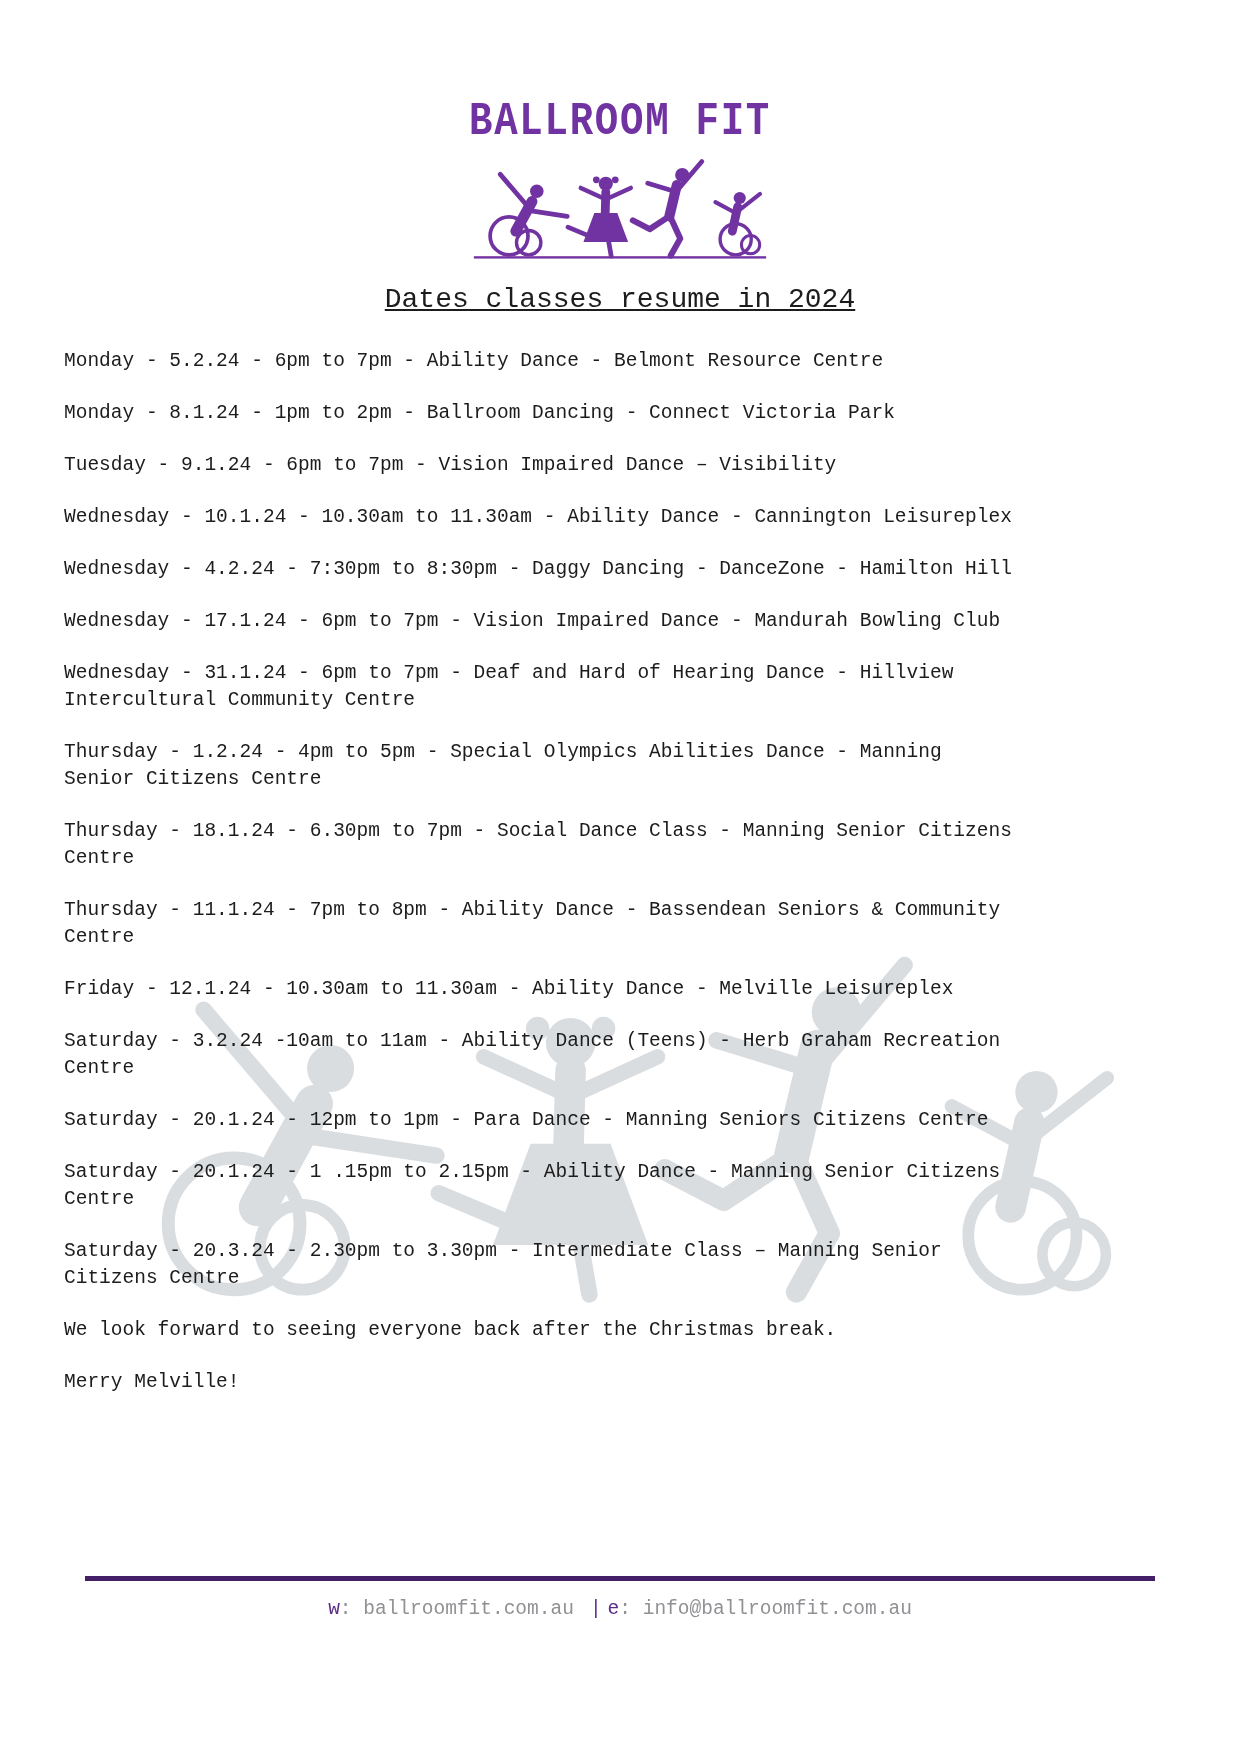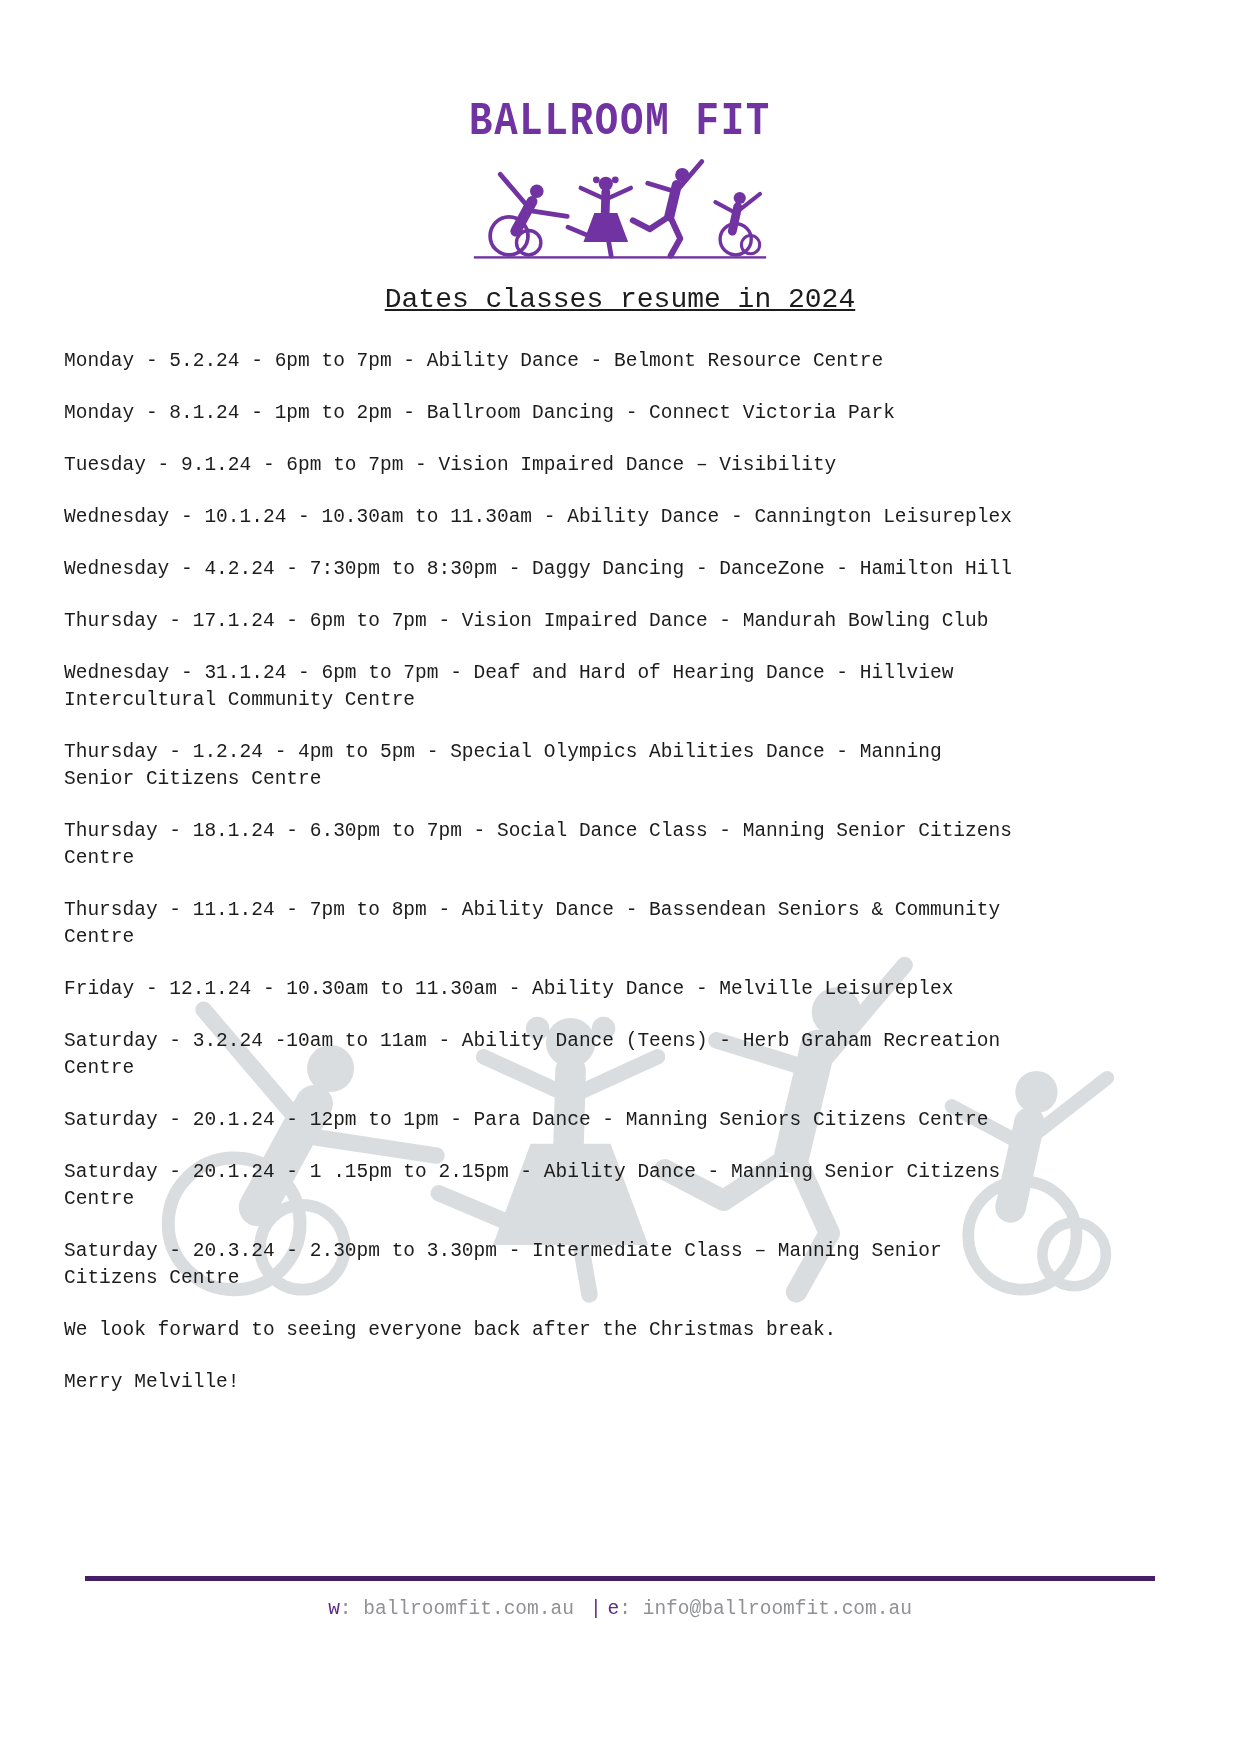--- a/index.html
+++ b/index.html
@@ -122,21 +122,21 @@
 
   <h1 class="doc-title">Dates classes resume in 2024</h1>
 
   <div class="body-text">
     <div class="schedule">
         <p class="entry">Monday - 5.2.24 - 6pm to 7pm - Ability Dance - Belmont Resource Centre</p>
         <p class="entry">Monday - 8.1.24 - 1pm to 2pm - Ballroom Dancing - Connect Victoria Park</p>
         <p class="entry">Tuesday - 9.1.24 - 6pm to 7pm - Vision Impaired Dance – Visibility</p>
         <p class="entry">Wednesday - 10.1.24 - 10.30am to 11.30am - Ability Dance - Cannington Leisureplex</p>
         <p class="entry">Wednesday - 4.2.24 - 7:30pm to 8:30pm - Daggy Dancing - DanceZone - Hamilton Hill</p>
-        <p class="entry">Thursday - 17.1.24 - 6pm to 7pm - Vision Impaired Dance - Mandurah Bowling Club</p>
+        <p class="entry">Wednesday - 17.1.24 - 6pm to 7pm - Vision Impaired Dance - Mandurah Bowling Club</p>
         <p class="entry">Wednesday - 31.1.24 - 6pm to 7pm - Deaf and Hard of Hearing Dance - Hillview Intercultural Community Centre</p>
         <p class="entry">Thursday - 1.2.24 - 4pm to 5pm - Special Olympics Abilities Dance - Manning Senior Citizens Centre</p>
         <p class="entry">Thursday - 18.1.24 - 6.30pm to 7pm - Social Dance Class - Manning Senior Citizens Centre</p>
         <p class="entry">Thursday - 11.1.24 - 7pm to 8pm - Ability Dance - Bassendean Seniors &amp; Community Centre</p>
         <p class="entry">Friday - 12.1.24 - 10.30am to 11.30am - Ability Dance - Melville Leisureplex</p>
         <p class="entry">Saturday - 3.2.24 -10am to 11am - Ability Dance (Teens) - Herb Graham Recreation Centre</p>
         <p class="entry">Saturday - 20.1.24 - 12pm to 1pm - Para Dance - Manning Seniors Citizens Centre</p>
         <p class="entry">Saturday - 20.1.24 - 1 .15pm to 2.15pm - Ability Dance - Manning Senior Citizens Centre</p>
         <p class="entry">Saturday - 20.3.24 - 2.30pm to 3.30pm - Intermediate Class – Manning Senior Citizens Centre</p>
       </div>

